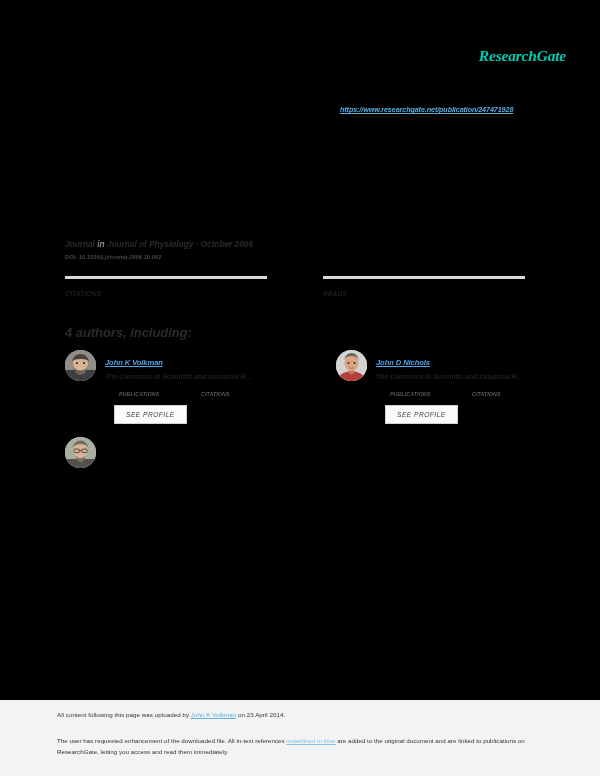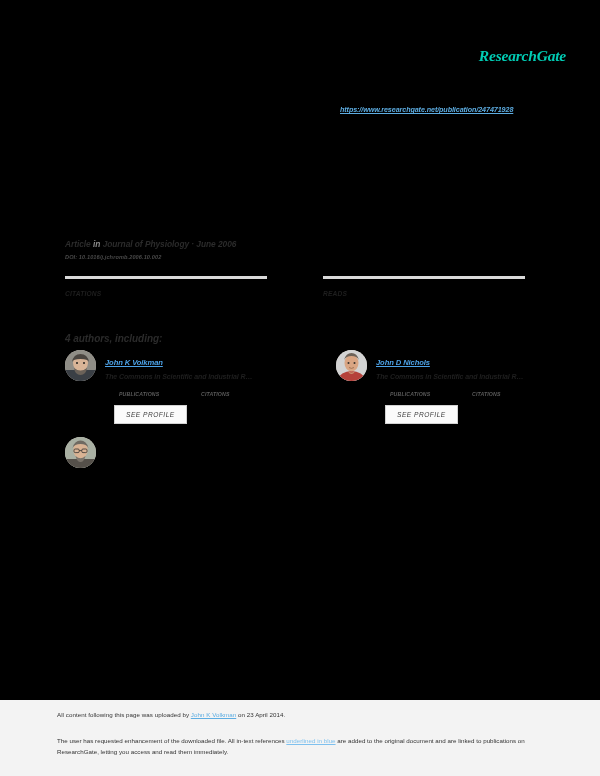--- a/index.html
+++ b/index.html
@@ -111,25 +111,24 @@
     font-weight: bold;
     color: #1f1f1f;
     letter-spacing: 0.2px;
   }
 
   
   .authors-head {
     position: absolute;
     left: 57px;
     top: 325px;
-    font-size: 10px;
+    font-size: 13px;
     font-weight: bold;
     color: #2b2b2b;
     letter-spacing: -0.05px;
-    margin-top: 8px;
   }
   .authors-grid {
     position: absolute;
     left: 57px;
     top: 350px;
     width: 486px;
   }
   .author-row {
     display: flex;
     gap: 56px;
@@ -236,23 +235,23 @@
 <div class="page">
 
   <div class="doc-body">
 
     <div class="brand">ResearchGate</div>
 
     <a class="pub-url" href="#">https://www.researchgate.net/publication/247471928</a>
 
     <div class="meta">
       <div class="meta-line">
-        <span>Article</span>
+        <span>Journal</span>
         <span class="in">in</span>
-        <span>Journal of Physiology · June 2006</span>
+        <span>Journal of Physiology · October 2006</span>
       </div>
       <div class="meta-doi">DOI: 10.1016/j.jchromb.2006.10.002</div>
     </div>
 
     <div class="stats">
       <div class="stat">
         <div class="stat-rule"></div>
         <div class="stat-value"></div>
         <div class="stat-label">CITATIONS</div>
       </div>

